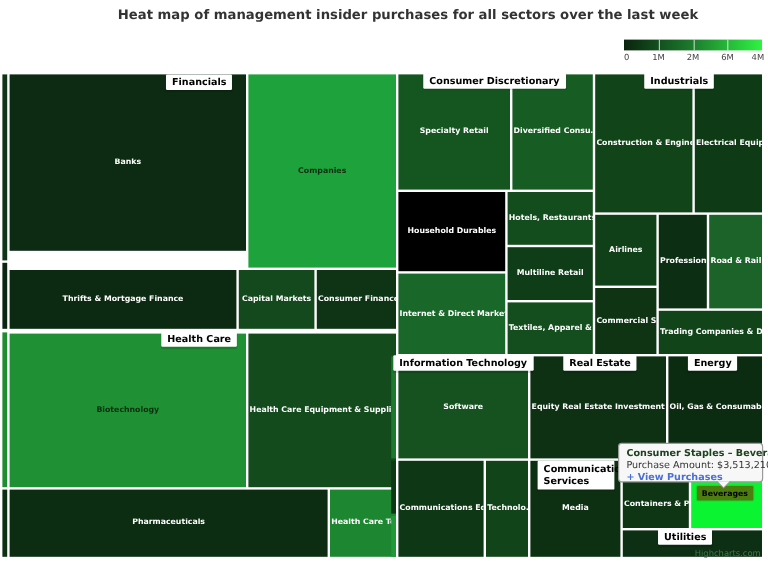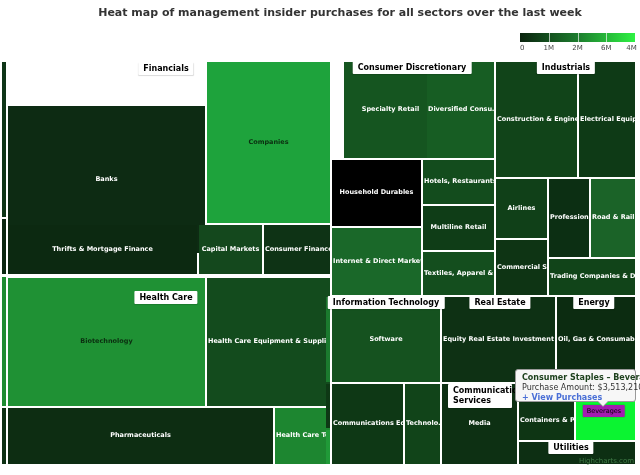--- a/index.html
+++ b/index.html
@@ -18,22 +18,22 @@
   .legend-ticks{position:absolute;left:0;top:11px;width:115px;height:9px;}
   .legend-tick-label{position:absolute;transform:translateX(-50%);font-size:7px;color:#444444;white-space:nowrap;}
   
   .plot{position:absolute;left:0;top:0;width:640px;height:475px;}
   .tile{position:absolute;box-sizing:border-box;display:flex;align-items:center;justify-content:center;overflow:hidden;}
   .tile-label{
     font-size:6.5px;font-weight:bold;white-space:nowrap;text-align:center;
     line-height:1.15;padding:0 1px;overflow:hidden;
   }
   .point-label-box{
-    position:absolute;transform:translate(-50%,0);background:#a21caf;color:#000000;
-    font-size:6.5px;font-weight:normal;white-space:nowrap;padding:2px 4px;border-radius:1px;
+    position:absolute;transform:translate(-50%,0);background:#4d7c0f;color:#000000;
+    font-size:6.5px;font-weight:bold;white-space:nowrap;padding:2px 4px;border-radius:1px;
     box-shadow:0 0 0 1px rgba(0,0,0,0.08);z-index:5;
   }
   .section-label{
     position:absolute;transform:translateX(-50%);background:#ffffff;color:#000000;
     font-size:8px;font-weight:bold;white-space:nowrap;padding:2px 5px;border-radius:1px;
     box-shadow:0 1px 1px rgba(0,0,0,0.15);z-index:4;
   }
   .section-label.wrap{white-space:normal;width:54px;text-align:left;line-height:1.25;}
   
   .tooltip{
@@ -76,21 +76,21 @@
         <span class="legend-tick-label" style="left: 2%;">0</span>
         <span class="legend-tick-label" style="left: 25%;">1M</span>
         <span class="legend-tick-label" style="left: 50%;">2M</span>
         <span class="legend-tick-label" style="left: 75%;">6M</span>
         <span class="legend-tick-label" style="left: 97%;">4M</span>
       </div>
   </div>
 
   <div class="plot" id="plot">
       <div class="tile" style="left: 2px; top: 62px; width: 4px; height: 155px; background: rgb(14, 53, 23);"></div>
-      <div class="tile" style="left: 8px; top: 62px; width: 197px; height: 147px; background: rgb(13, 43, 19); margin-top: 44px;">
+      <div class="tile" style="left: 8px; top: 62px; width: 197px; height: 147px; background: rgb(13, 43, 19);">
         <span class="tile-label" style="color: rgb(255, 255, 255);">Banks</span>
       </div>
       <div class="tile" style="left: 207px; top: 62px; width: 123px; height: 161px; background: rgb(30, 163, 60);">
         <span class="tile-label" style="color: rgb(11, 46, 16);">Companies</span>
       </div>
       <div class="tile" style="left: 2px; top: 219px; width: 4px; height: 55px; background: rgb(10, 38, 16);"></div>
       <div class="tile" style="left: 8px; top: 225px; width: 189px; height: 49px; background: rgb(12, 41, 17);">
         <span class="tile-label" style="color: rgb(255, 255, 255);">Thrifts &amp; Mortgage Finance</span>
       </div>
       <div class="tile" style="left: 199px; top: 225px; width: 63px; height: 49px; background: rgb(20, 72, 29);">
@@ -106,21 +106,21 @@
       <div class="tile" style="left: 207px; top: 278px; width: 123px; height: 128px; background: rgb(19, 75, 29);">
         <span class="tile-label" style="color: rgb(255, 255, 255);">Health Care Equipment &amp; Supplies</span>
       </div>
       <div class="tile" style="left: 2px; top: 408px; width: 4px; height: 56px; background: rgb(13, 48, 19);"></div>
       <div class="tile" style="left: 8px; top: 408px; width: 265px; height: 56px; background: rgb(13, 45, 18);">
         <span class="tile-label" style="color: rgb(255, 255, 255);">Pharmaceuticals</span>
       </div>
       <div class="tile" style="left: 275px; top: 408px; width: 55px; height: 56px; background: rgb(29, 134, 48);">
         <span class="tile-label" style="color: rgb(255, 255, 255);">Health Care Te…</span>
       </div>
-      <div class="tile" style="left: 332px; top: 62px; width: 93px; height: 96px; background: rgb(21, 85, 32); margin-left: 12px;">
+      <div class="tile" style="left: 332px; top: 62px; width: 93px; height: 96px; background: rgb(21, 85, 32);">
         <span class="tile-label" style="color: rgb(255, 255, 255);">Specialty Retail</span>
       </div>
       <div class="tile" style="left: 427px; top: 62px; width: 67px; height: 96px; background: rgb(23, 93, 35);">
         <span class="tile-label" style="color: rgb(255, 255, 255);">Diversified Consu…</span>
       </div>
       <div class="tile" style="left: 332px; top: 160px; width: 89px; height: 66px; background: #000000;">
         <span class="tile-label" style="color: rgb(255, 255, 255);">Household Durables</span>
       </div>
       <div class="tile" style="left: 423px; top: 160px; width: 71px; height: 44px; background: rgb(19, 76, 29);">
         <span class="tile-label" style="color: rgb(255, 255, 255);">Hotels, Restaurants …</span>
@@ -175,21 +175,21 @@
       </div>
       <div class="tile" style="left: 557px; top: 297px; width: 78px; height: 85px; background: rgb(12, 44, 17);">
         <span class="tile-label" style="color: rgb(255, 255, 255);">Oil, Gas &amp; Consumabl…</span>
       </div>
       <div class="tile" style="left: 519px; top: 401px; width: 55px; height: 39px; background: rgb(14, 53, 20);">
         <span class="tile-label" style="color: rgb(255, 255, 255);">Containers &amp; Pa…</span>
       </div>
       <div class="tile" style="left: 576px; top: 401px; width: 59px; height: 39px; background: rgb(11, 244, 49);"></div>
       <div class="tile" style="left: 519px; top: 442px; width: 116px; height: 22px; background: rgb(13, 47, 19);"></div>
       <div class="section-label" style="left: 166px; top: 62px;">Financials</div>
-      <div class="section-label" style="left: 166px; top: 291px;">Health Care</div>
+      <div class="section-label" style="left: 166px; top: 276px;">Health Care</div>
       <div class="section-label" style="left: 412px; top: 61px;">Consumer Discretionary</div>
       <div class="section-label" style="left: 566px; top: 61px;">Industrials</div>
       <div class="section-label" style="left: 386px; top: 296px;">Information Technology</div>
       <div class="section-label" style="left: 500px; top: 296px;">Real Estate</div>
       <div class="section-label" style="left: 594px; top: 296px;">Energy</div>
       <div class="section-label wrap" style="left: 480px; top: 384px;">Communication Services</div>
       <div class="section-label" style="left: 571px; top: 441px;">Utilities</div>
       <div class="point-label-box" style="left: 604px; top: 405px;">Beverages</div>
     </div>
 

